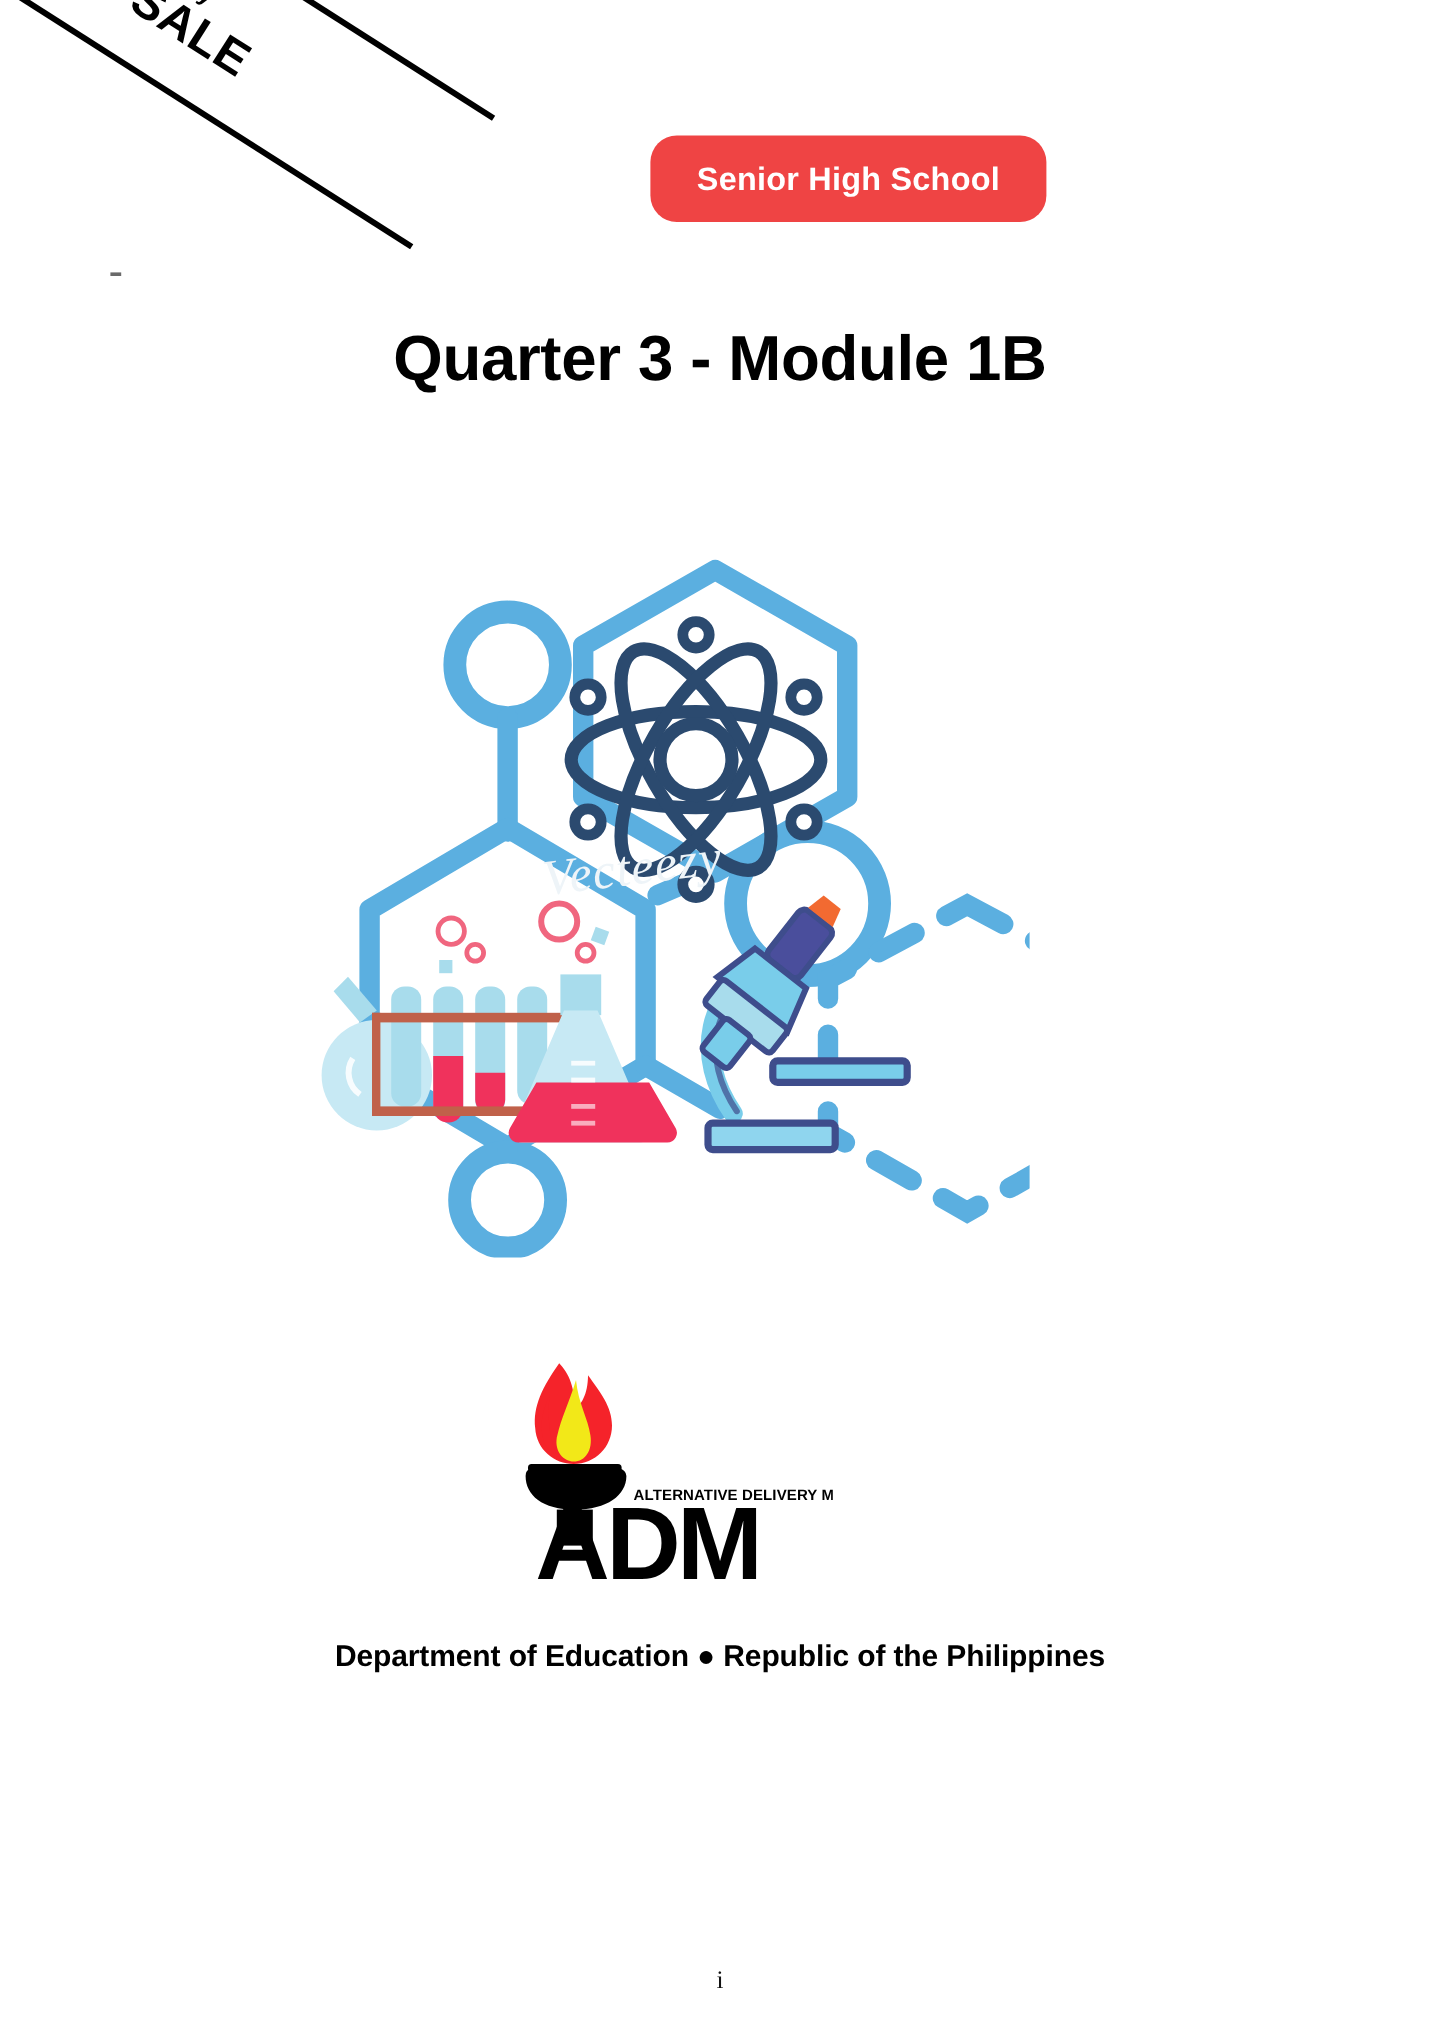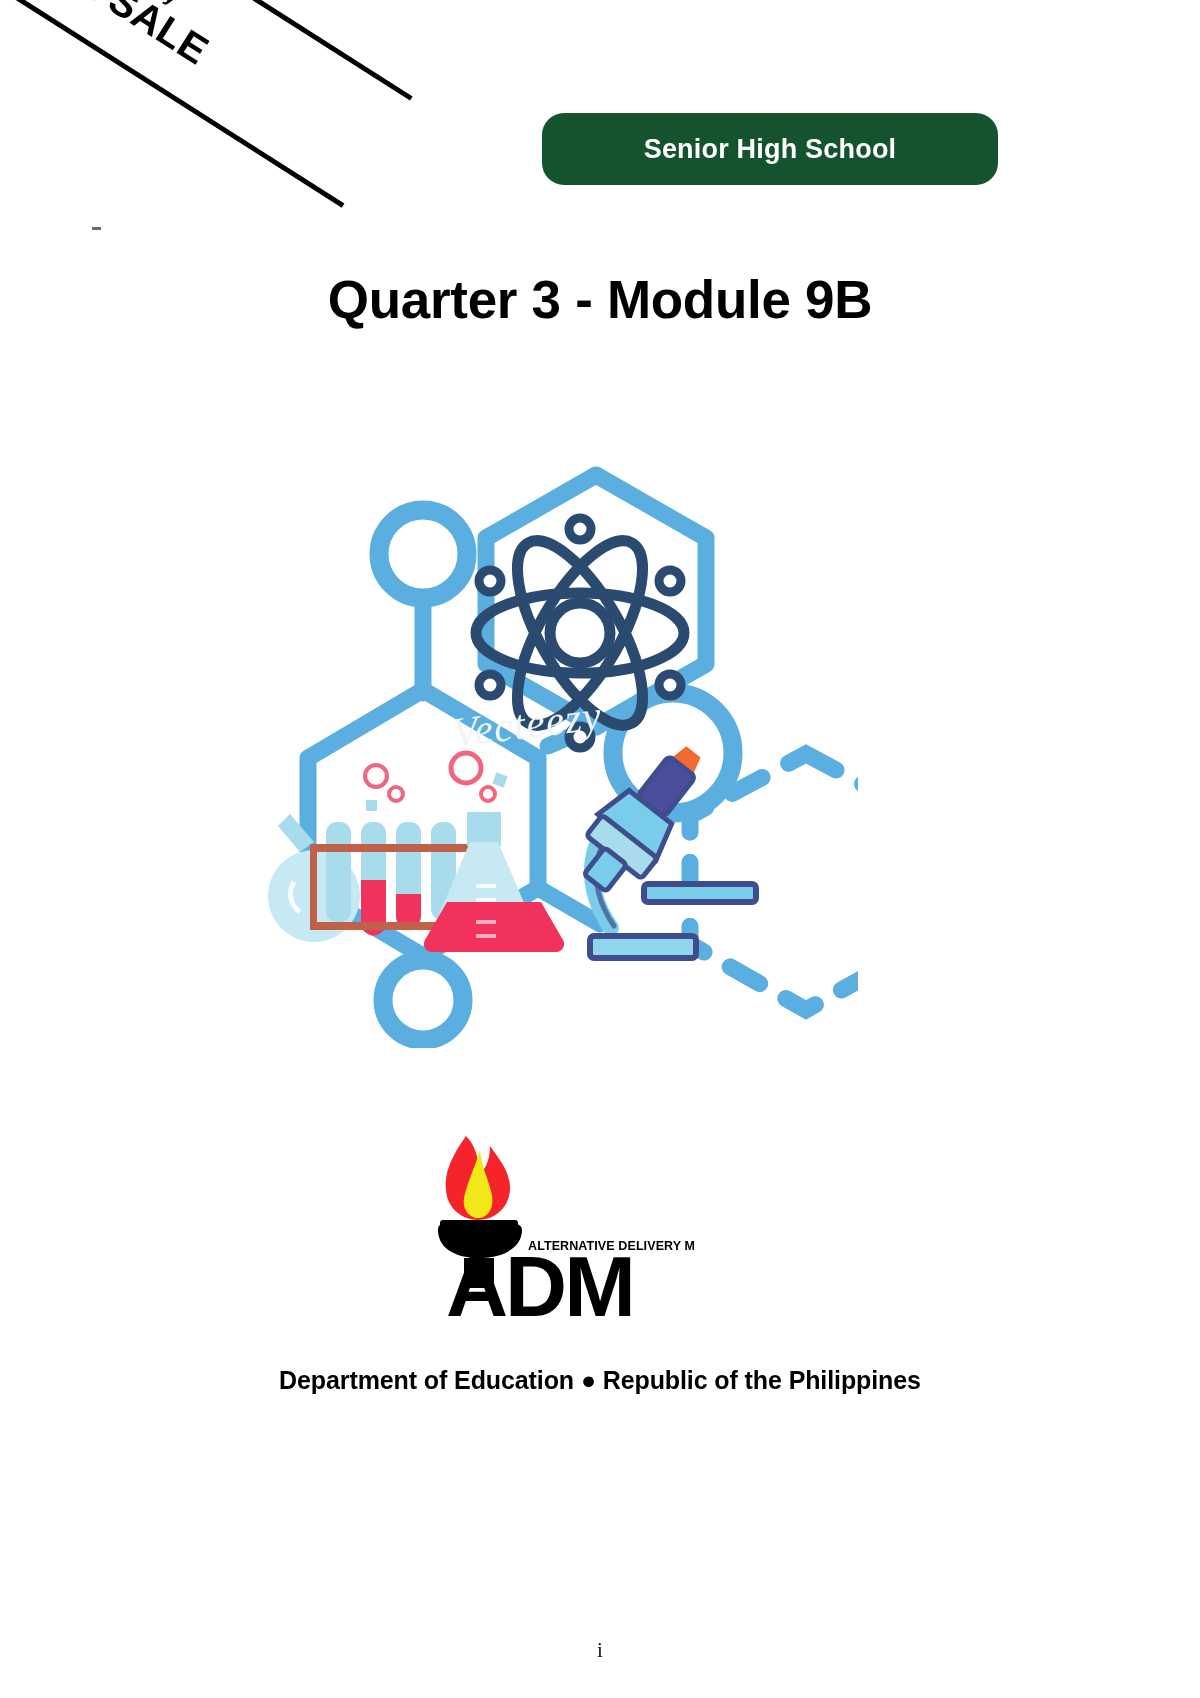--- a/index.html
+++ b/index.html
@@ -30,21 +30,21 @@
   }
   
   #stray-mark {
     position:absolute; left:92px; top:227px;
     width:9px; height:3px; background:#6a6a6a; z-index:3;
   }
 
   
   #shs-badge {
     position:absolute; left:542px; top:113px;
-    width:456px; height:72px; background:#14532d;
+    width:330px; height:72px; background:#ef4444;
     border-radius:22px; z-index:5;
     display:flex; align-items:center; justify-content:center;
   }
   #shs-badge span {
     color:#ffffff; font-size:27px; font-weight:bold; letter-spacing:.2px;
   }
 
   
   #title-block { position:absolute; left:0; top:272px; width:1200px; text-align:center; }
   #main-title {
@@ -88,21 +88,21 @@
   <div class="gp-small">Government Property</div>
   <div class="gp-big">NOT FOR SALE</div>
 </div>
 <div id="stray-mark"></div>
 
 <div id="shs-badge">
   <span>Senior High School</span>
 </div>
 
 <div id="title-block">
-  <div id="main-title">Quarter 3 - Module 9B</div>
+  <div id="main-title">Quarter 3 - Module 1B</div>
 </div>
 
 <div id="illustration">
   <svg viewBox="0 0 610 620" xmlns="http://www.w3.org/2000/svg">
 
     <g fill="none" stroke="#5BAFE0" stroke-width="17" stroke-linecap="round" stroke-linejoin="round">
       <path d="M295 45 L430 45 L497 163 L430 281 L295 281 L228 163 Z" opacity="0"></path>
 
       <path d="M238 110 L348 47 L458 110 L458 236 L348 299 L238 236 Z"></path>
     </g>

